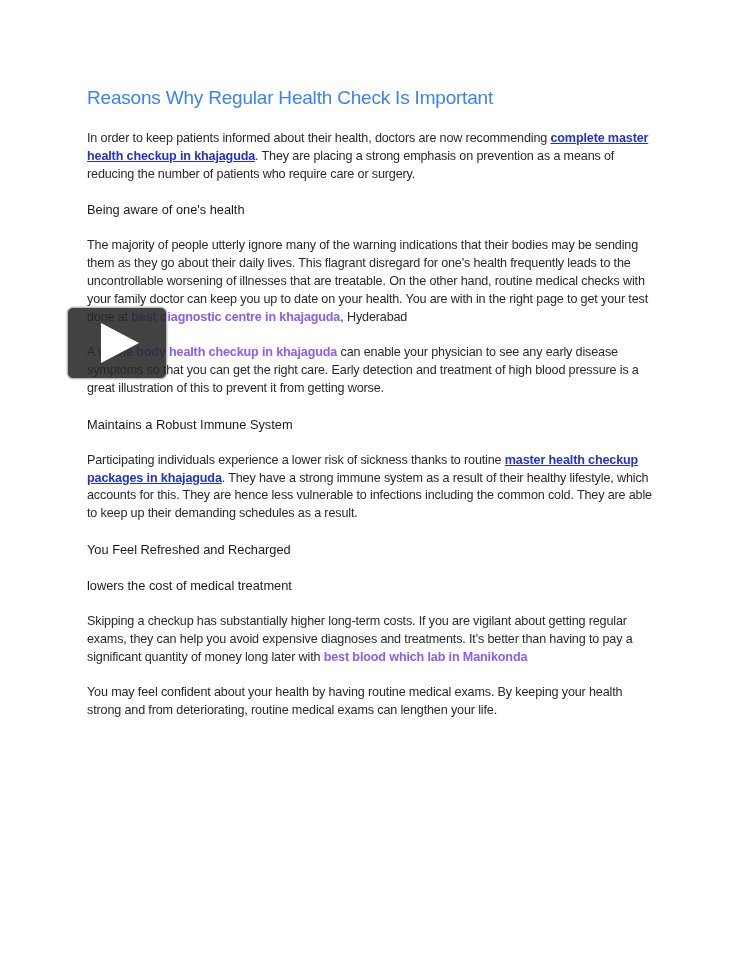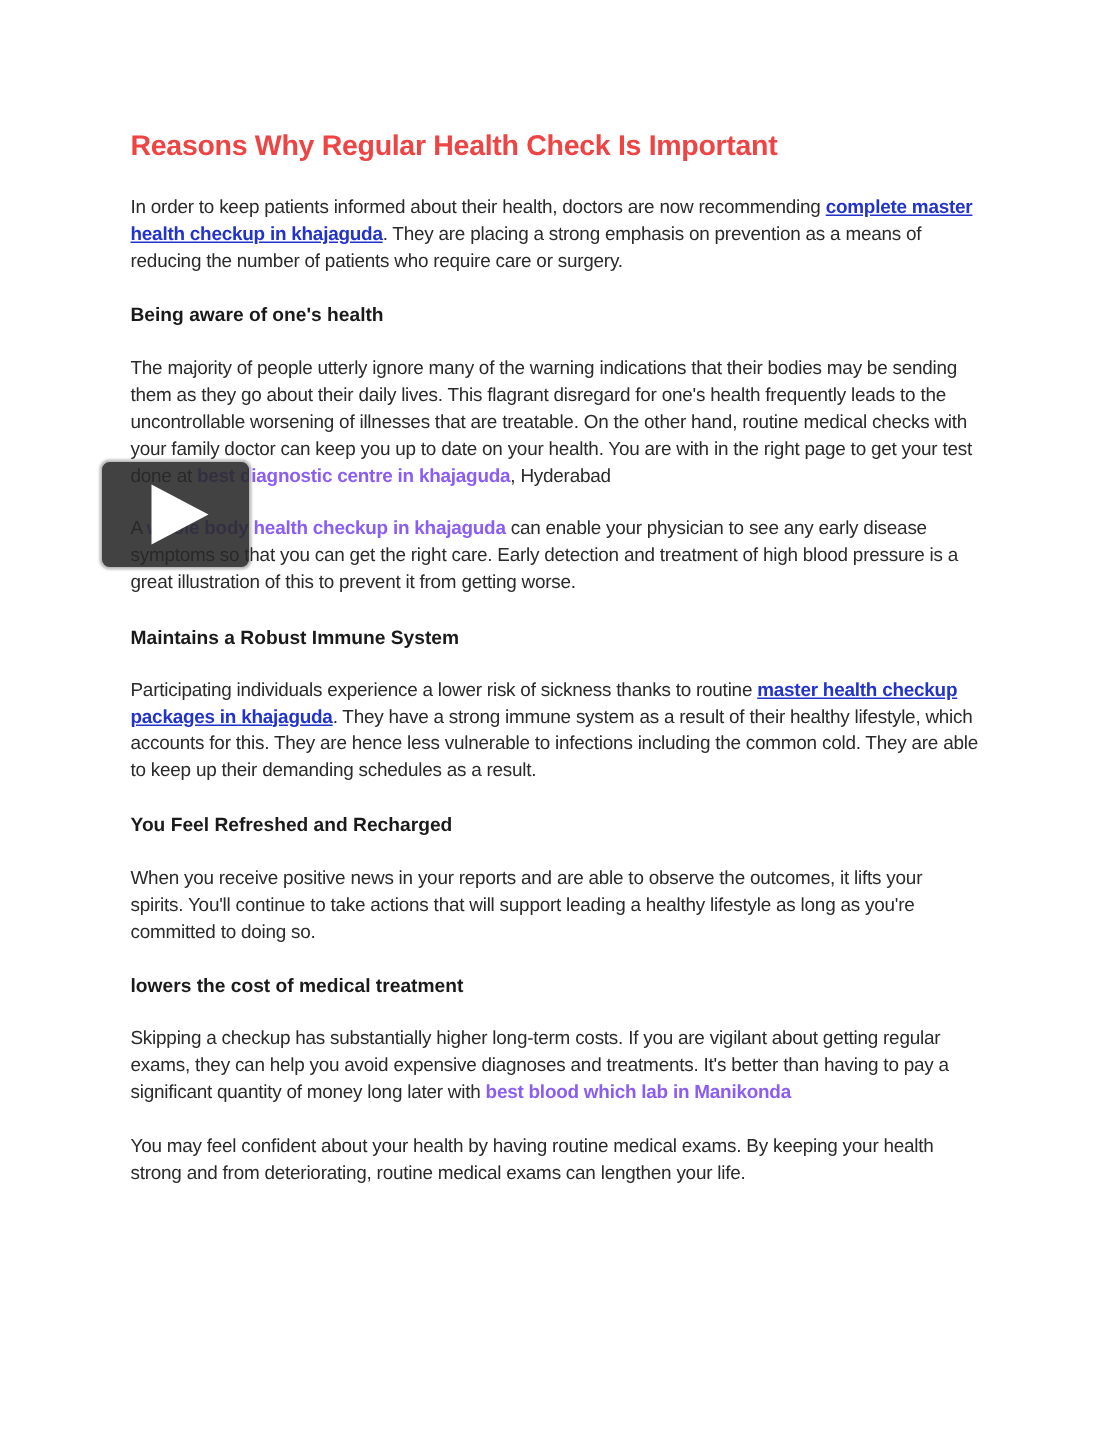--- a/index.html
+++ b/index.html
@@ -16,36 +16,36 @@
       color: #222222;
     }
     .page {
       position: absolute;
       left: 87px;
       top: 86px;
       width: 566px;
     }
     .title {
       font-size: 19px;
-      font-weight: bold;
-      color: #ef4444;
+      font-weight: normal;
+      color: #3b82f6;
       margin: 0 0 20px 0;
       letter-spacing: -0.2px;
       line-height: 24px;
     }
     .para {
       font-size: 12.6px;
       line-height: 17.8px;
       margin: 0 0 18px 0;
       color: #2a2a2a;
       letter-spacing: -0.15px;
     }
     .heading {
       font-size: 12.8px;
-      font-weight: bold;
+      font-weight: normal;
       color: #1a1a1a;
       margin: 0 0 18px 0;
       line-height: 18px;
     }
     .link {
       color: #2233cc;
       font-weight: bold;
       text-decoration: underline;
     }
     .strong {
@@ -85,21 +85,20 @@
 
   <h2 class="heading">Being aware of one's health</h2>
   <p class="para"><span>The majority of people utterly ignore many of the warning indications that their bodies may be sending them as they go about their daily lives. This flagrant disregard for one's health frequently leads to the uncontrollable worsening of illnesses that are treatable. On the other hand, routine medical checks with your family doctor can keep you up to date on your health. You are with in the right page to get your test done at </span><span class="strong">best diagnostic centre in khajaguda</span><span>, Hyderabad</span></p>
 
   <p class="para"><span>A </span><span class="strong">whole body health checkup in khajaguda</span><span> can enable your physician to see any early disease symptoms so that you can get the right care. Early detection and treatment of high blood pressure is a great illustration of this to prevent it from getting worse.</span></p>
 
   <h2 class="heading">Maintains a Robust Immune System</h2>
   <p class="para"><span>Participating individuals experience a lower risk of sickness thanks to routine </span><a class="link">master health checkup packages in khajaguda</a><span>. They have a strong immune system as a result of their healthy lifestyle, which accounts for this. They are hence less vulnerable to infections including the common cold. They are able to keep up their demanding schedules as a result.</span></p>
 
   <h2 class="heading">You Feel Refreshed and Recharged</h2>
-  <p class="para">When you receive positive news in your reports and are able to observe the outcomes, it lifts your spirits. You'll continue to take actions that will support leading a healthy lifestyle as long as you're committed to doing so.</p>
 
   <h2 class="heading">lowers the cost of medical treatment</h2>
   <p class="para"><span>Skipping a checkup has substantially higher long-term costs. If you are vigilant about getting regular exams, they can help you avoid expensive diagnoses and treatments. It's better than having to pay a significant quantity of money long later with </span><span class="strong">best blood which lab in Manikonda</span><span></span></p>
 
   <p class="para">You may feel confident about your health by having routine medical exams. By keeping your health strong and from deteriorating, routine medical exams can lengthen your life.</p>
 </div>
 
 <div class="play-button">
   <span class="play-icon"></span>
 </div>

